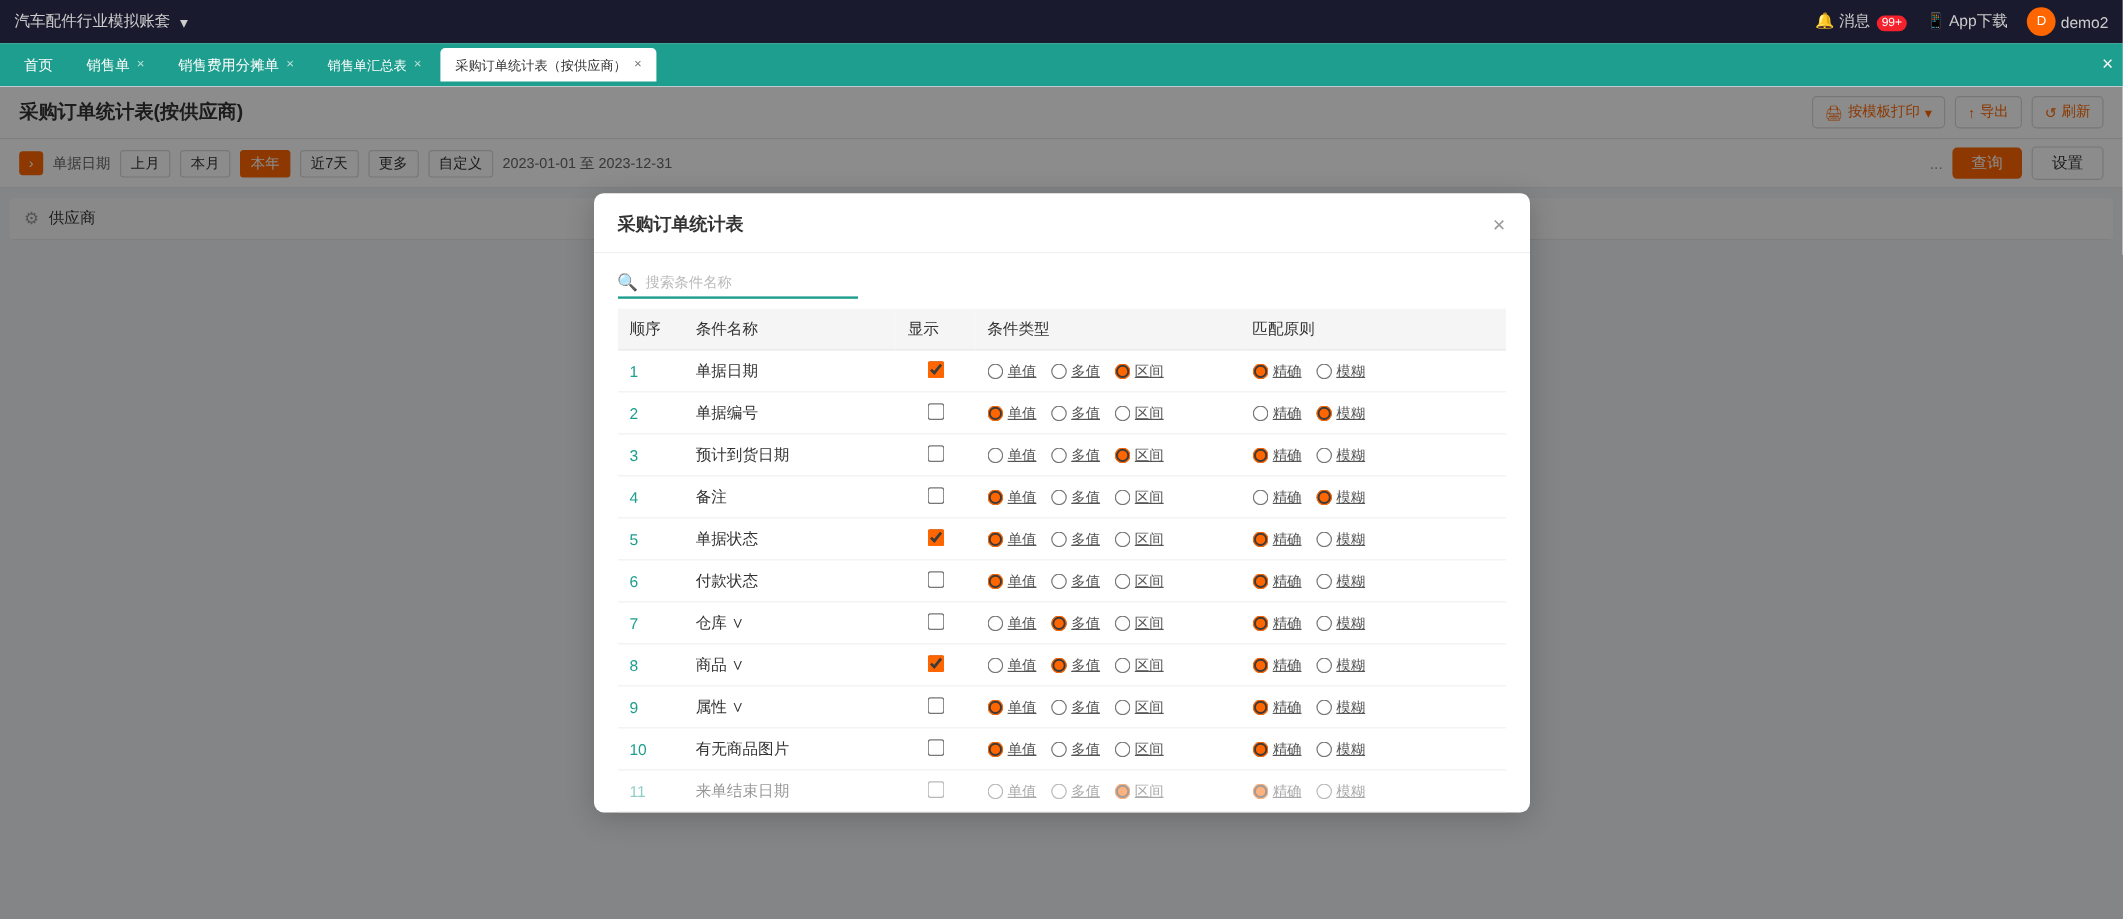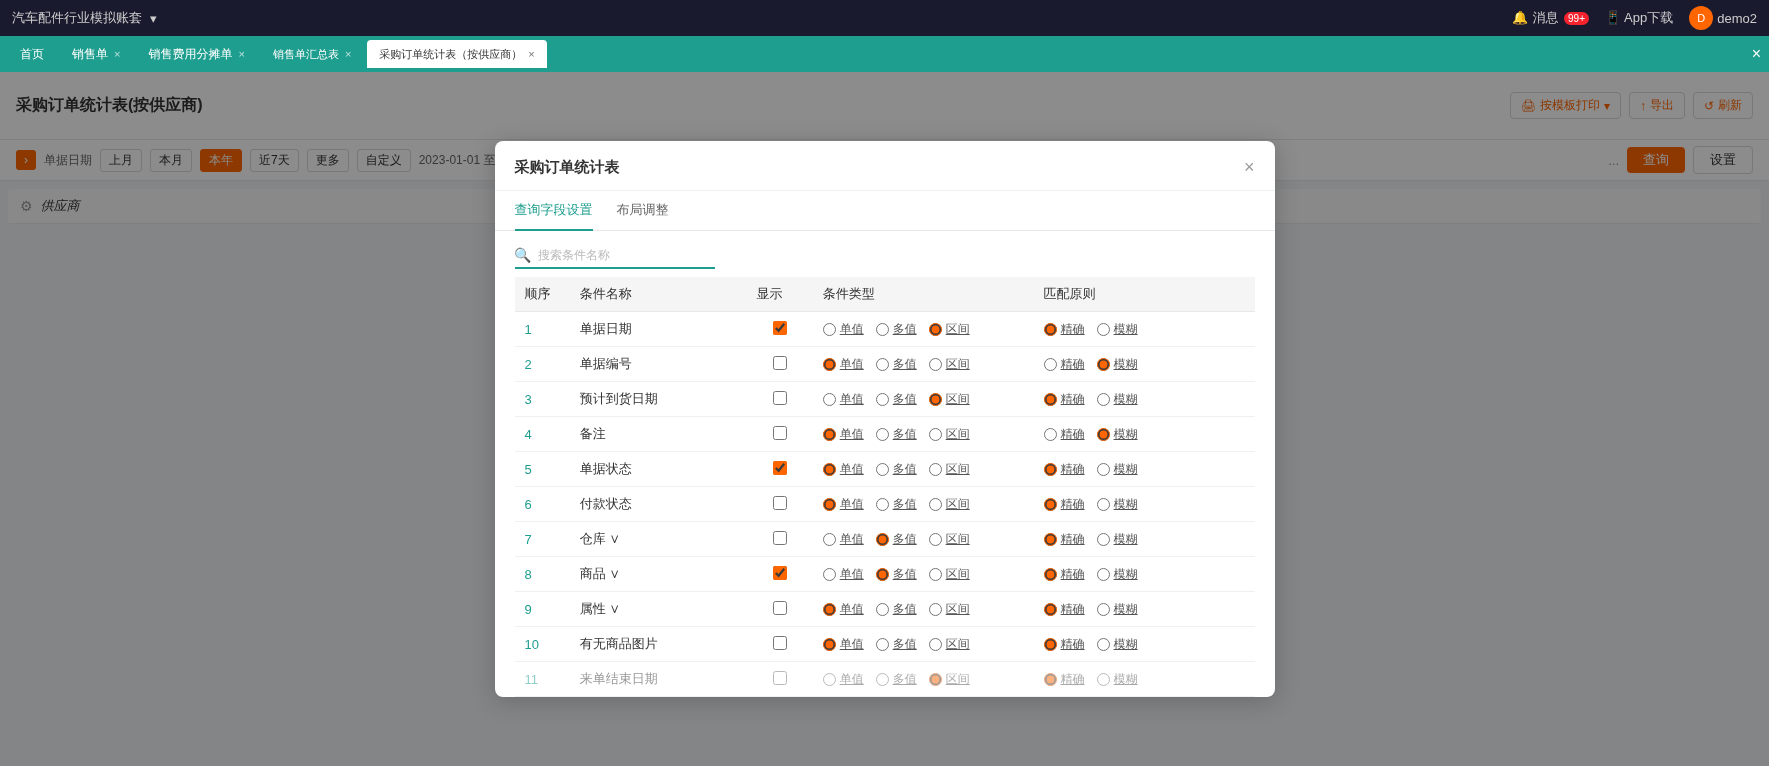--- a/index.html
+++ b/index.html
@@ -47,21 +47,21 @@
     .page-content {
       height: calc(766px - 36px - 36px);
       background: #f0f2f5;
       position: relative;
       overflow: hidden;
     }
 
     
     .page-header {
       background: #fff;
-      padding: 20px 16px;
+      padding: 8px 16px;
       display: flex;
       align-items: center;
       justify-content: space-between;
       border-bottom: 1px solid #e8e8e8;
     }
     .page-title { font-size: 16px; font-weight: bold; color: #333; }
     .page-actions { display: flex; align-items: center; gap: 8px; }
     .btn-print { display: flex; align-items: center; gap: 4px; padding: 4px 10px; border: 1px solid #d9d9d9; border-radius: 4px; background: #fff; font-size: 12px; cursor: pointer; color: #f60; }
     .btn-export { display: flex; align-items: center; gap: 4px; padding: 4px 10px; border: 1px solid #d9d9d9; border-radius: 4px; background: #fff; font-size: 12px; cursor: pointer; color: #f60; }
     .btn-refresh { display: flex; align-items: center; gap: 4px; padding: 4px 10px; border: 1px solid #d9d9d9; border-radius: 4px; background: #fff; font-size: 12px; cursor: pointer; color: #f60; }
@@ -92,21 +92,21 @@
     }
     .table-header-row {
       display: flex;
       align-items: center;
       background: #fafafa;
       border-bottom: 1px solid #e8e8e8;
       padding: 8px 12px;
       gap: 8px;
     }
     .settings-icon { color: #999; font-size: 14px; }
-    .col-header { font-size: 13px; color: #333; font-weight: 500; flex: 1; font-style: italic; }
+    .col-header { font-size: 13px; color: #333; font-weight: 500; flex: 1; }
 
     
     .overlay {
       position: absolute;
       top: 0; left: 0; right: 0; bottom: 0;
       background: rgba(0,0,0,0.45);
       display: flex;
       align-items: center;
       justify-content: center;
       z-index: 100;
@@ -329,28 +329,20 @@
 
   <div class="overlay">
 
     <div class="modal">
 
       <div class="modal-header">
         <span class="modal-title">采购订单统计表</span>
         <button class="modal-close">×</button>
       </div>
 
-      <div class="modal-tabs">
-        <div class="modal-tab active">
-          <span>查询字段设置</span>
-        </div>
-        <div class="modal-tab">
-          <span>布局调整</span>
-        </div>
-      </div>
 
       <div class="modal-search">
         <div class="search-box">
           <span class="search-icon">🔍</span>
           <input class="search-input" type="text" placeholder="搜索条件名称" style="">
         </div>
       </div>
 
       <div class="modal-table-wrapper">
         <table class="modal-table">

